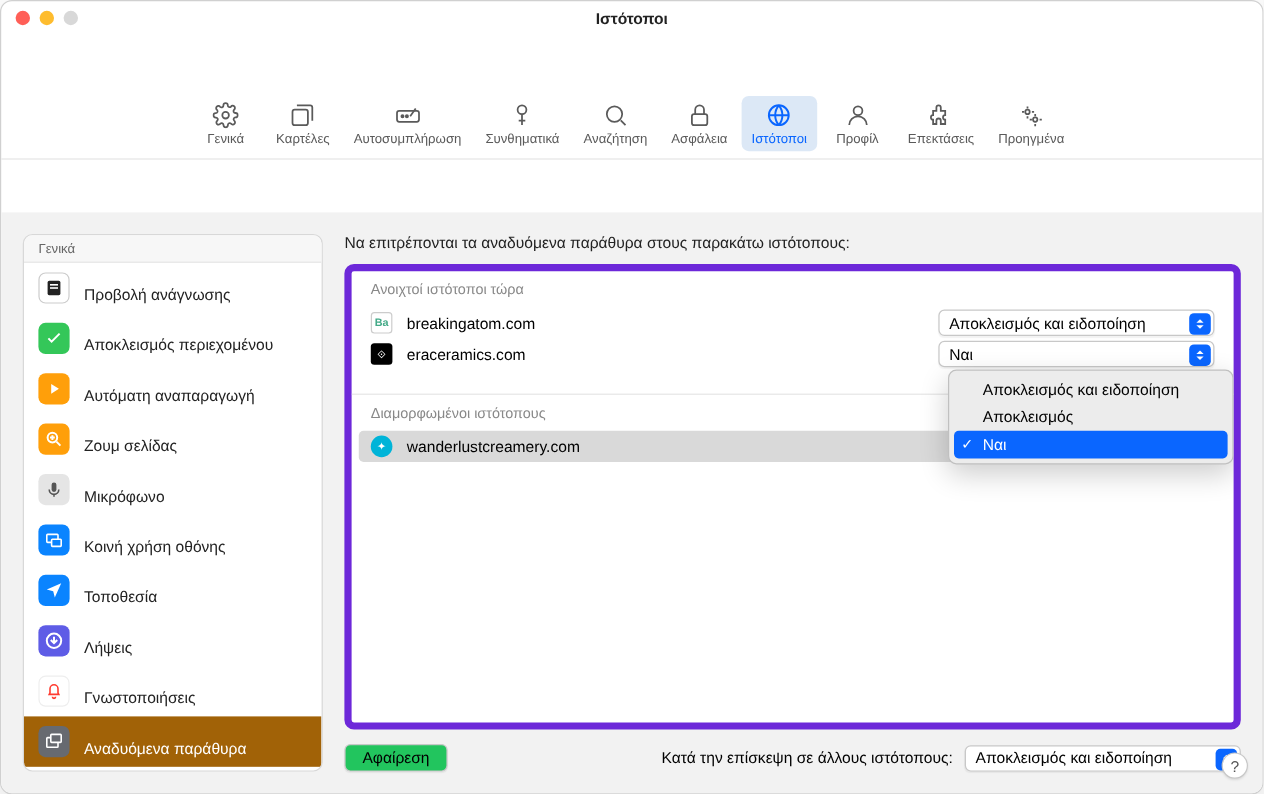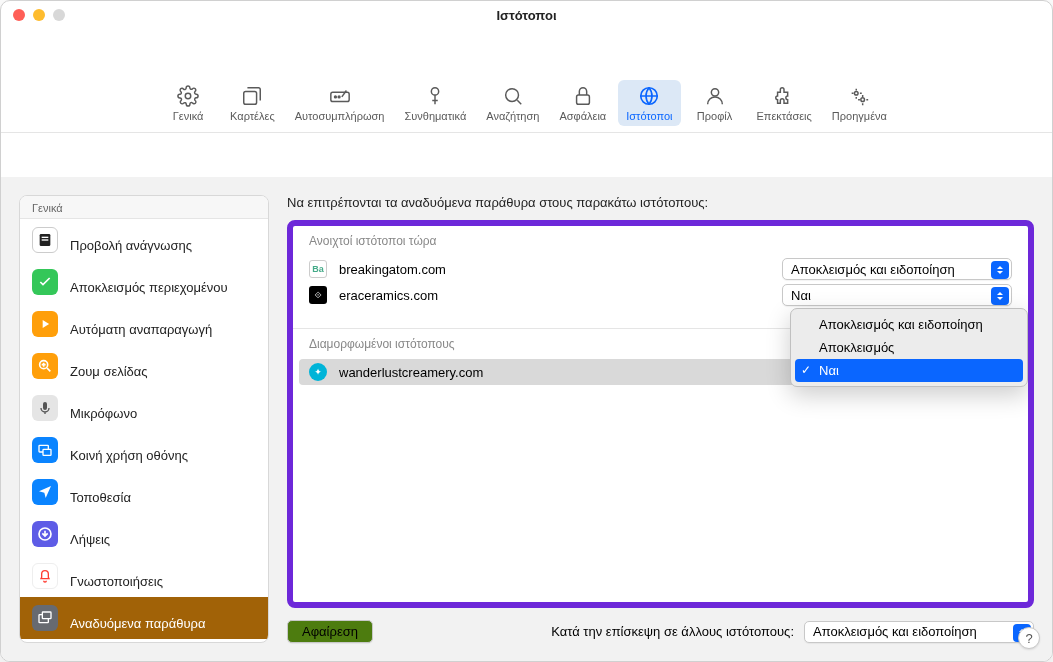--- a/index.html
+++ b/index.html
@@ -37,21 +37,21 @@
 .site-select { width: 230px; height: 22px; background: #fff; border: 1px solid #c8c8c8; border-radius: 5px; font-size: 13px; padding: 0 22px 0 8px; position: relative; display: flex; align-items: center; box-shadow: 0 1px 1px rgba(0,0,0,0.05); }
 .site-select .chev { position: absolute; right: 2px; top: 2px; width: 18px; height: 18px; background: #0a66ff; border-radius: 4px; display: flex; flex-direction: column; align-items: center; justify-content: center; }
 .site-select .chev::before { content: ""; border-left: 3px solid transparent; border-right: 3px solid transparent; border-bottom: 3px solid #fff; margin-bottom: 2px; }
 .site-select .chev::after { content: ""; border-left: 3px solid transparent; border-right: 3px solid transparent; border-top: 3px solid #fff; }
 .section-divider { height: 1px; background: #e5e5e5; margin: 8px 0 0; }
 .dropdown-menu { position: absolute; top: 50px; right: 12px; width: 238px; background: #ececec; border: 1px solid #c0c0c0; border-radius: 7px; box-shadow: 0 8px 24px rgba(0,0,0,0.2); overflow: hidden; padding: 4px; z-index: 100; }
 .dm-item { padding: 4px 10px 4px 24px; font-size: 13px; border-radius: 4px; position: relative; }
 .dm-item.highlighted { background: #0a66ff; color: #fff; }
 .dm-item.checked::before { content: "✓"; position: absolute; left: 6px; font-size: 12px; }
 .bottom-bar { display: flex; align-items: center; justify-content: space-between; padding: 12px 0 0; gap: 12px; }
-.btn { background: #4d7c0f; border: 1px solid #c8c8c8; border-radius: 5px; padding: 3px 14px; font-size: 13px; box-shadow: 0 1px 1px rgba(0,0,0,0.06); }
+.btn { background: #22c55e; border: 1px solid #c8c8c8; border-radius: 5px; padding: 3px 14px; font-size: 13px; box-shadow: 0 1px 1px rgba(0,0,0,0.06); }
 .bottom-right { display: flex; align-items: center; gap: 10px; font-size: 13px; }
 .help-btn { position: absolute; bottom: 12px; right: 12px; width: 22px; height: 22px; border-radius: 50%; background: #fff; border: 1px solid #c8c8c8; display: flex; align-items: center; justify-content: center; font-size: 13px; color: #555; box-shadow: 0 1px 2px rgba(0,0,0,0.1); }
 svg { display: block; }
 </style>
 </head>
 <body>
 
 <div class="window">
   <div class="titlebar">
     <div class="traffic-lights">

